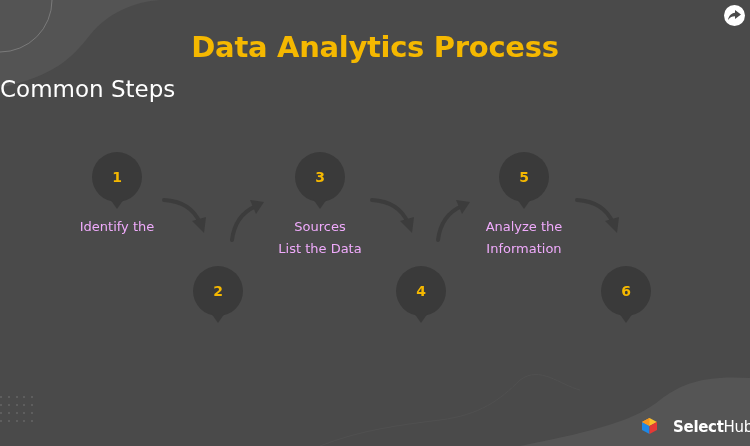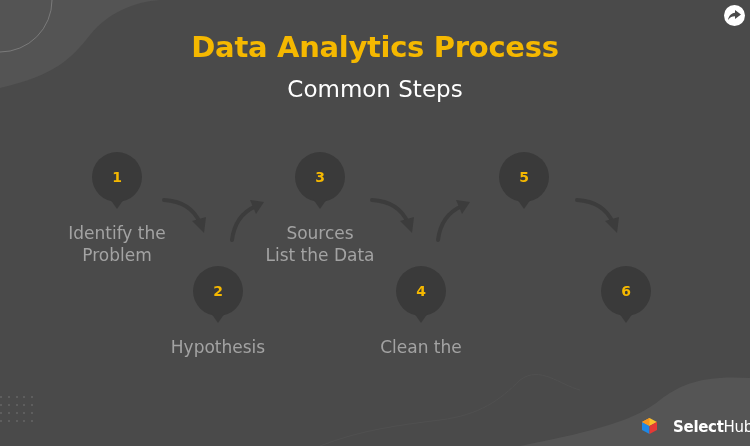--- a/index.html
+++ b/index.html
@@ -1,26 +1,26 @@
 <!DOCTYPE html>
 <html><head>
 <meta charset="utf-8">
 <style>
   html, body { margin:0; padding:0; }
   body { width:750px; height:446px; overflow:hidden; background:#4a4a4a; font-family:"DejaVu Sans","Liberation Sans",sans-serif; }
   .canvas { position:relative; width:750px; height:446px; background:#4a4a4a; overflow:hidden; }
   .bg-svg { position:absolute; left:0; top:0; width:750px; height:446px; }
   .title { position:absolute; left:0; width:750px; top:30px; text-align:center; color:#f5b800; font-weight:bold; font-size:29px; letter-spacing:-0.3px; }
-  .subtitle { position:absolute; left:0; width:750px; top:76px; text-align:center; color:#ffffff; font-size:23px; }
+  .subtitle { position:absolute; left:0; width:750px; top:76px; text-align:left; color:#ffffff; font-size:23px; }
   .share-btn { position:absolute; left:724px; top:5px; width:21px; height:21px; border-radius:50%; background:#ffffff; display:flex; align-items:center; justify-content:center; cursor:pointer; }
   .step { position:absolute; width:160px; text-align:center; }
   .pin { position:relative; width:50px; height:58px; margin:0 auto; }
   .pin svg { position:absolute; left:0; top:0; }
   .pin .num { position:absolute; left:0; top:0; width:50px; height:50px; line-height:50px; text-align:center; color:#f5b800; font-weight:bold; font-size:14px; }
-  .step-label { color:#a3a3a3; font-size:17px; line-height:22px; margin-top:12px; }
+  .step-label { color:#f0abfc; font-size:13px; line-height:22px; margin-top:6px; }
   .step-label span { display:block; }
   .arrow { position:absolute; }
   .logo { position:absolute; left:642px; top:418px; display:flex; align-items:flex-start; gap:16px; }
   .logo-text { color:#ffffff; font-size:15px; letter-spacing:-0.3px; }
   .logo-text b { font-weight:bold; }
   .dots { position:absolute; left:0; top:395px; }
 </style>
 </head>
 <body>
 
@@ -91,34 +91,32 @@
   <div class="step" style="left:37px;top:152px;">
     <div class="pin">
       <svg width="50" height="58" viewBox="0 0 50 58">
           <circle cx="25" cy="25" r="25" fill="#3a3a3a"></circle>
           <path d="M18,47 L25,57 L32,47 Z" fill="#3a3a3a"></path>
         </svg>
       <div class="num">1</div>
     </div>
     <div class="step-label">
       <span>Identify the</span>
-      <span>Problem</span>
     </div>
   </div>
 
   <div class="step" style="left:138px;top:266px;">
     <div class="pin">
       <svg width="50" height="58" viewBox="0 0 50 58">
           <circle cx="25" cy="25" r="25" fill="#3a3a3a"></circle>
           <path d="M18,47 L25,57 L32,47 Z" fill="#3a3a3a"></path>
         </svg>
       <div class="num">2</div>
     </div>
     <div class="step-label">
-      <span>Hypothesis</span>
     </div>
   </div>
 
   <div class="step" style="left:240px;top:152px;">
     <div class="pin">
       <svg width="50" height="58" viewBox="0 0 50 58">
           <circle cx="25" cy="25" r="25" fill="#3a3a3a"></circle>
           <path d="M18,47 L25,57 L32,47 Z" fill="#3a3a3a"></path>
         </svg>
       <div class="num">3</div>
@@ -131,31 +129,34 @@
 
   <div class="step" style="left:341px;top:266px;">
     <div class="pin">
       <svg width="50" height="58" viewBox="0 0 50 58">
           <circle cx="25" cy="25" r="25" fill="#3a3a3a"></circle>
           <path d="M18,47 L25,57 L32,47 Z" fill="#3a3a3a"></path>
         </svg>
       <div class="num">4</div>
     </div>
     <div class="step-label">
-      <span>Clean the</span>
     </div>
   </div>
 
   <div class="step" style="left:444px;top:152px;">
     <div class="pin">
       <svg width="50" height="58" viewBox="0 0 50 58">
           <circle cx="25" cy="25" r="25" fill="#3a3a3a"></circle>
           <path d="M18,47 L25,57 L32,47 Z" fill="#3a3a3a"></path>
         </svg>
       <div class="num">5</div>
+    </div>
+    <div class="step-label">
+      <span>Analyze the</span>
+      <span>Information</span>
     </div>
   </div>
 
   <div class="step" style="left:546px;top:266px;">
     <div class="pin">
       <svg width="50" height="58" viewBox="0 0 50 58">
           <circle cx="25" cy="25" r="25" fill="#3a3a3a"></circle>
           <path d="M18,47 L25,57 L32,47 Z" fill="#3a3a3a"></path>
         </svg>
       <div class="num">6</div>

